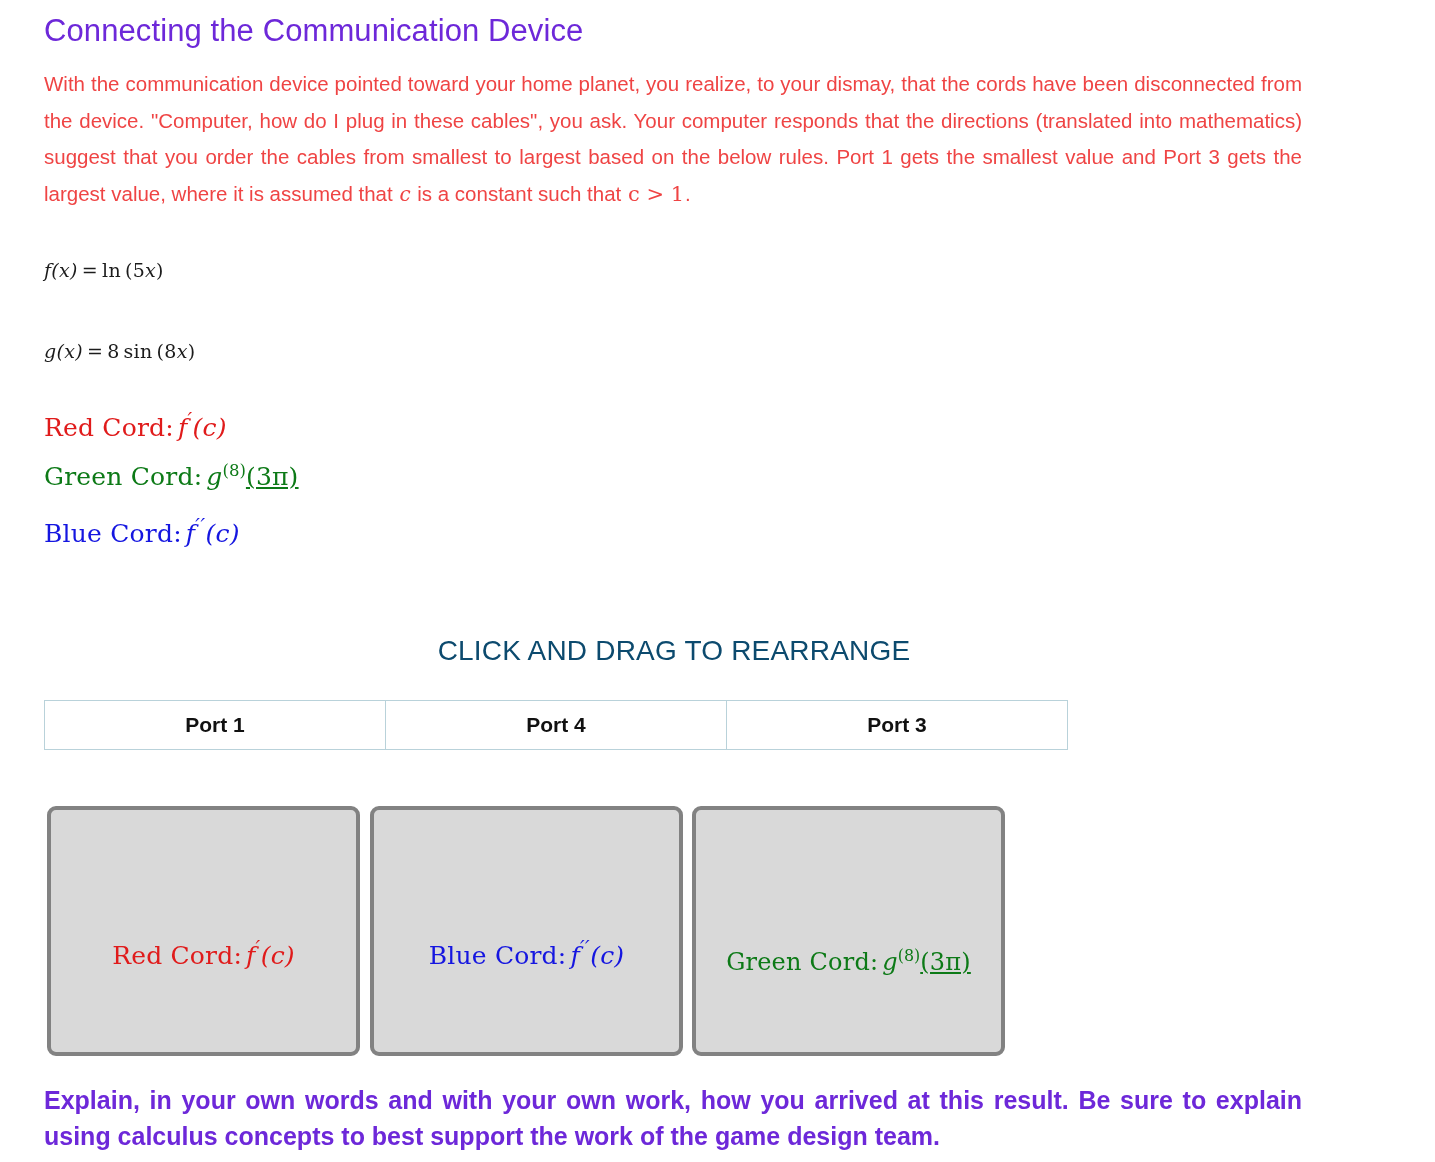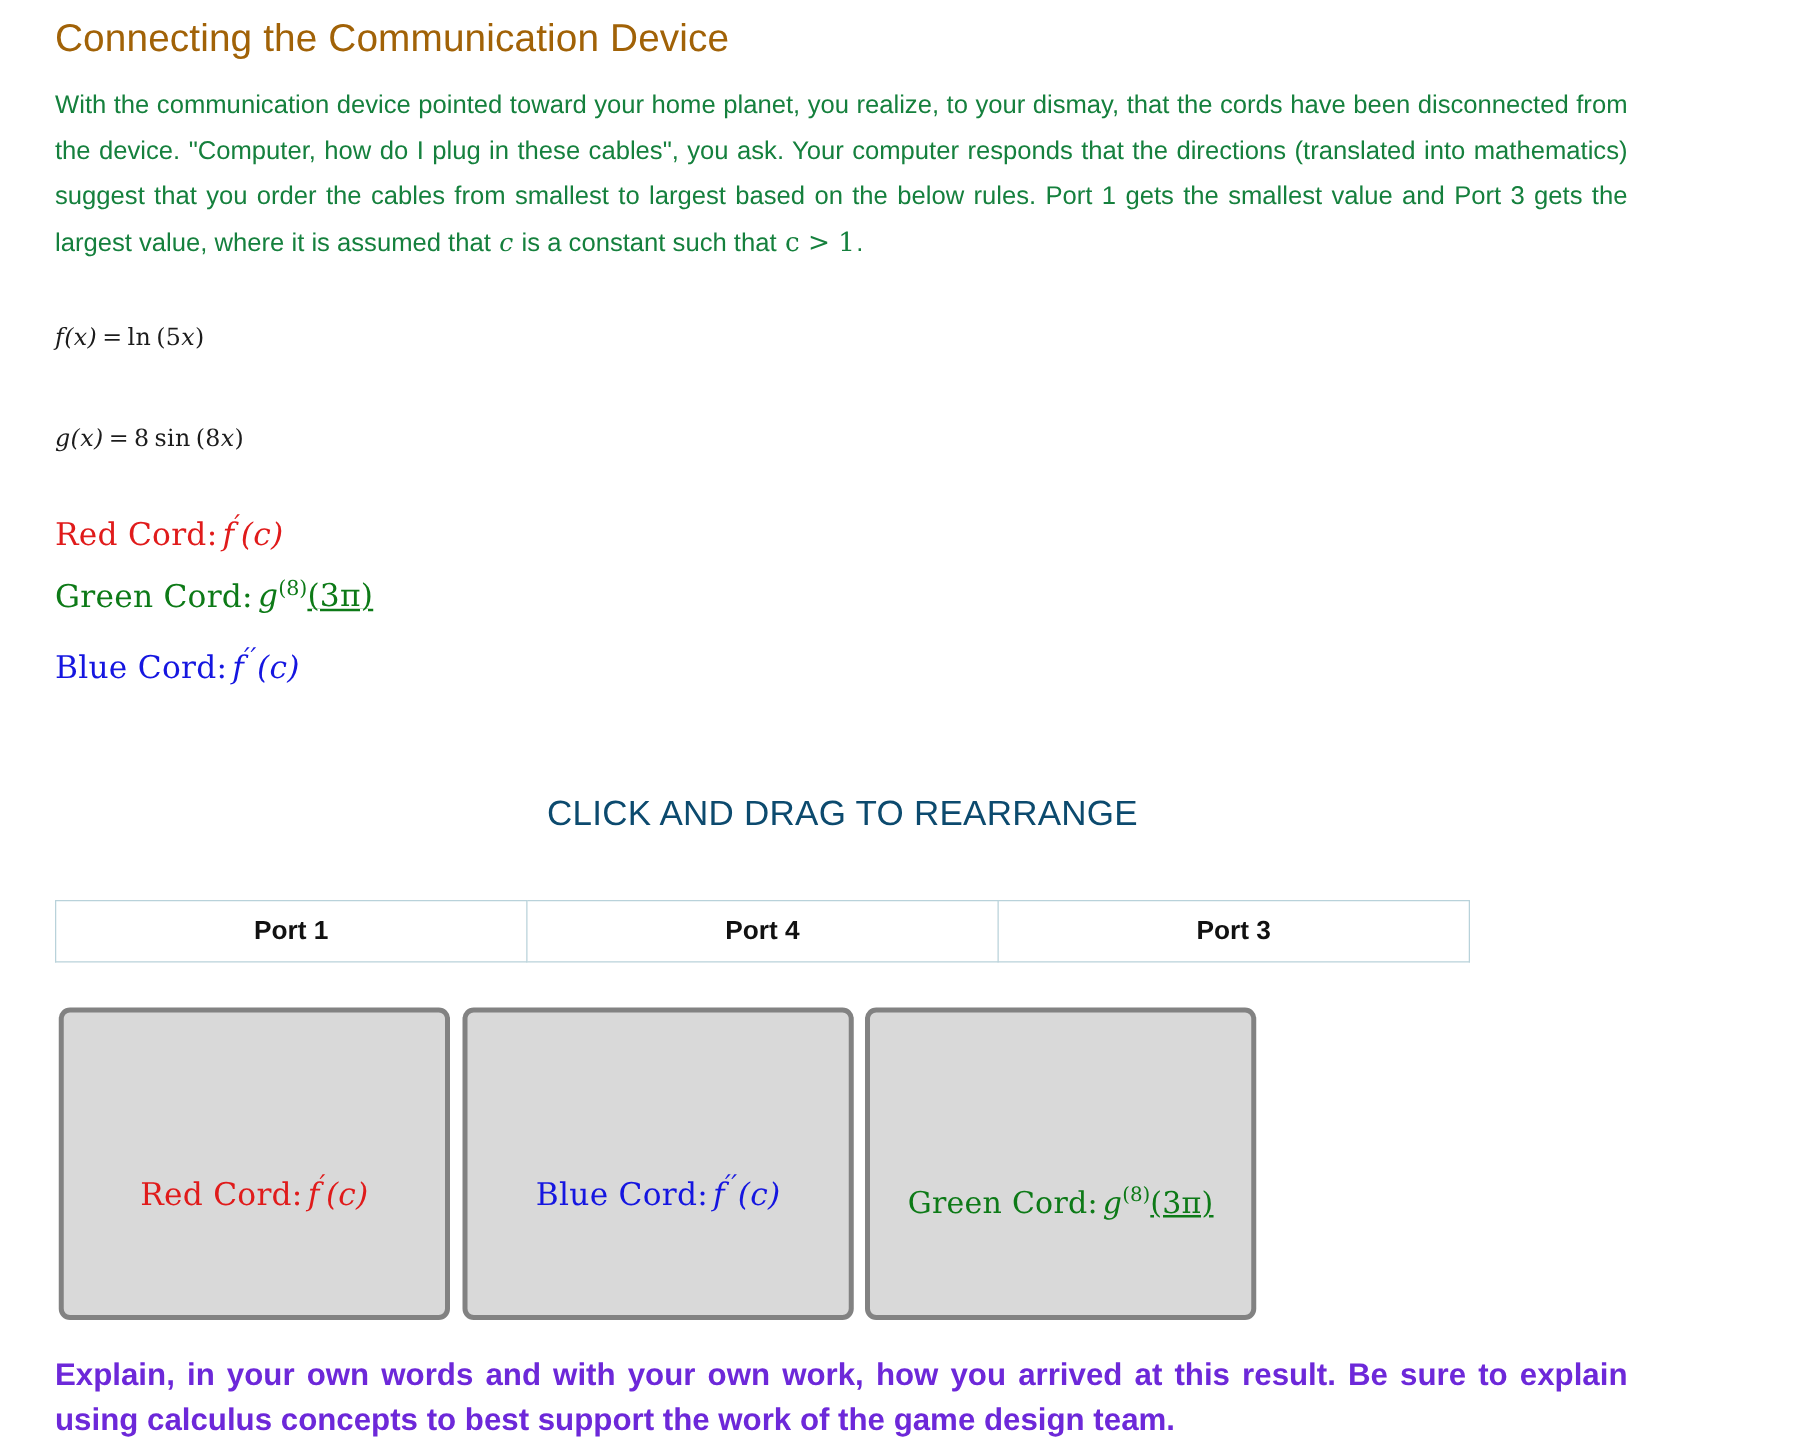--- a/index.html
+++ b/index.html
@@ -22,38 +22,38 @@
     height: 1162px;
   }
 
   
   .title {
     position: absolute;
     left: 44px;
     top: 12px;
     font-size: 31px;
     line-height: 38px;
-    color: #a16207;
+    color: #6d28d9;
     font-weight: 400;
     letter-spacing: 0.1px;
     white-space: nowrap;
     text-align: right;
   }
 
   
   .intro {
     position: absolute;
     left: 44px;
     top: 66px;
     width: 1258px;
     font-size: 20.5px;
     line-height: 36.5px;
     text-align: justify;
     text-justify: inter-word;
-    color: #15803d;
+    color: #ef4444;
   }
   .intro .mi {
     font-family: "DejaVu Serif", "Liberation Serif", serif;
     font-style: italic;
     font-size: 20px;
     padding: 0 1px;
   }
   .intro .mrel {
     font-family: "DejaVu Serif", "Liberation Serif", serif;
     font-size: 21px;
@@ -114,22 +114,22 @@
     line-height: 38px;
     color: #0c4a6e;
     font-weight: 400;
     letter-spacing: 0.2px;
   }
 
   
   .port-table {
     position: absolute;
     left: 44px;
-    top: 720px;
-    width: 1132px;
+    top: 700px;
+    width: 1024px;
     height: 48px;
     border-collapse: collapse;
     table-layout: fixed;
   }
   .port-table td {
     border: 1px solid #b9d2da;
     text-align: center;
     vertical-align: middle;
     font-size: 21px;
     font-weight: bold;

